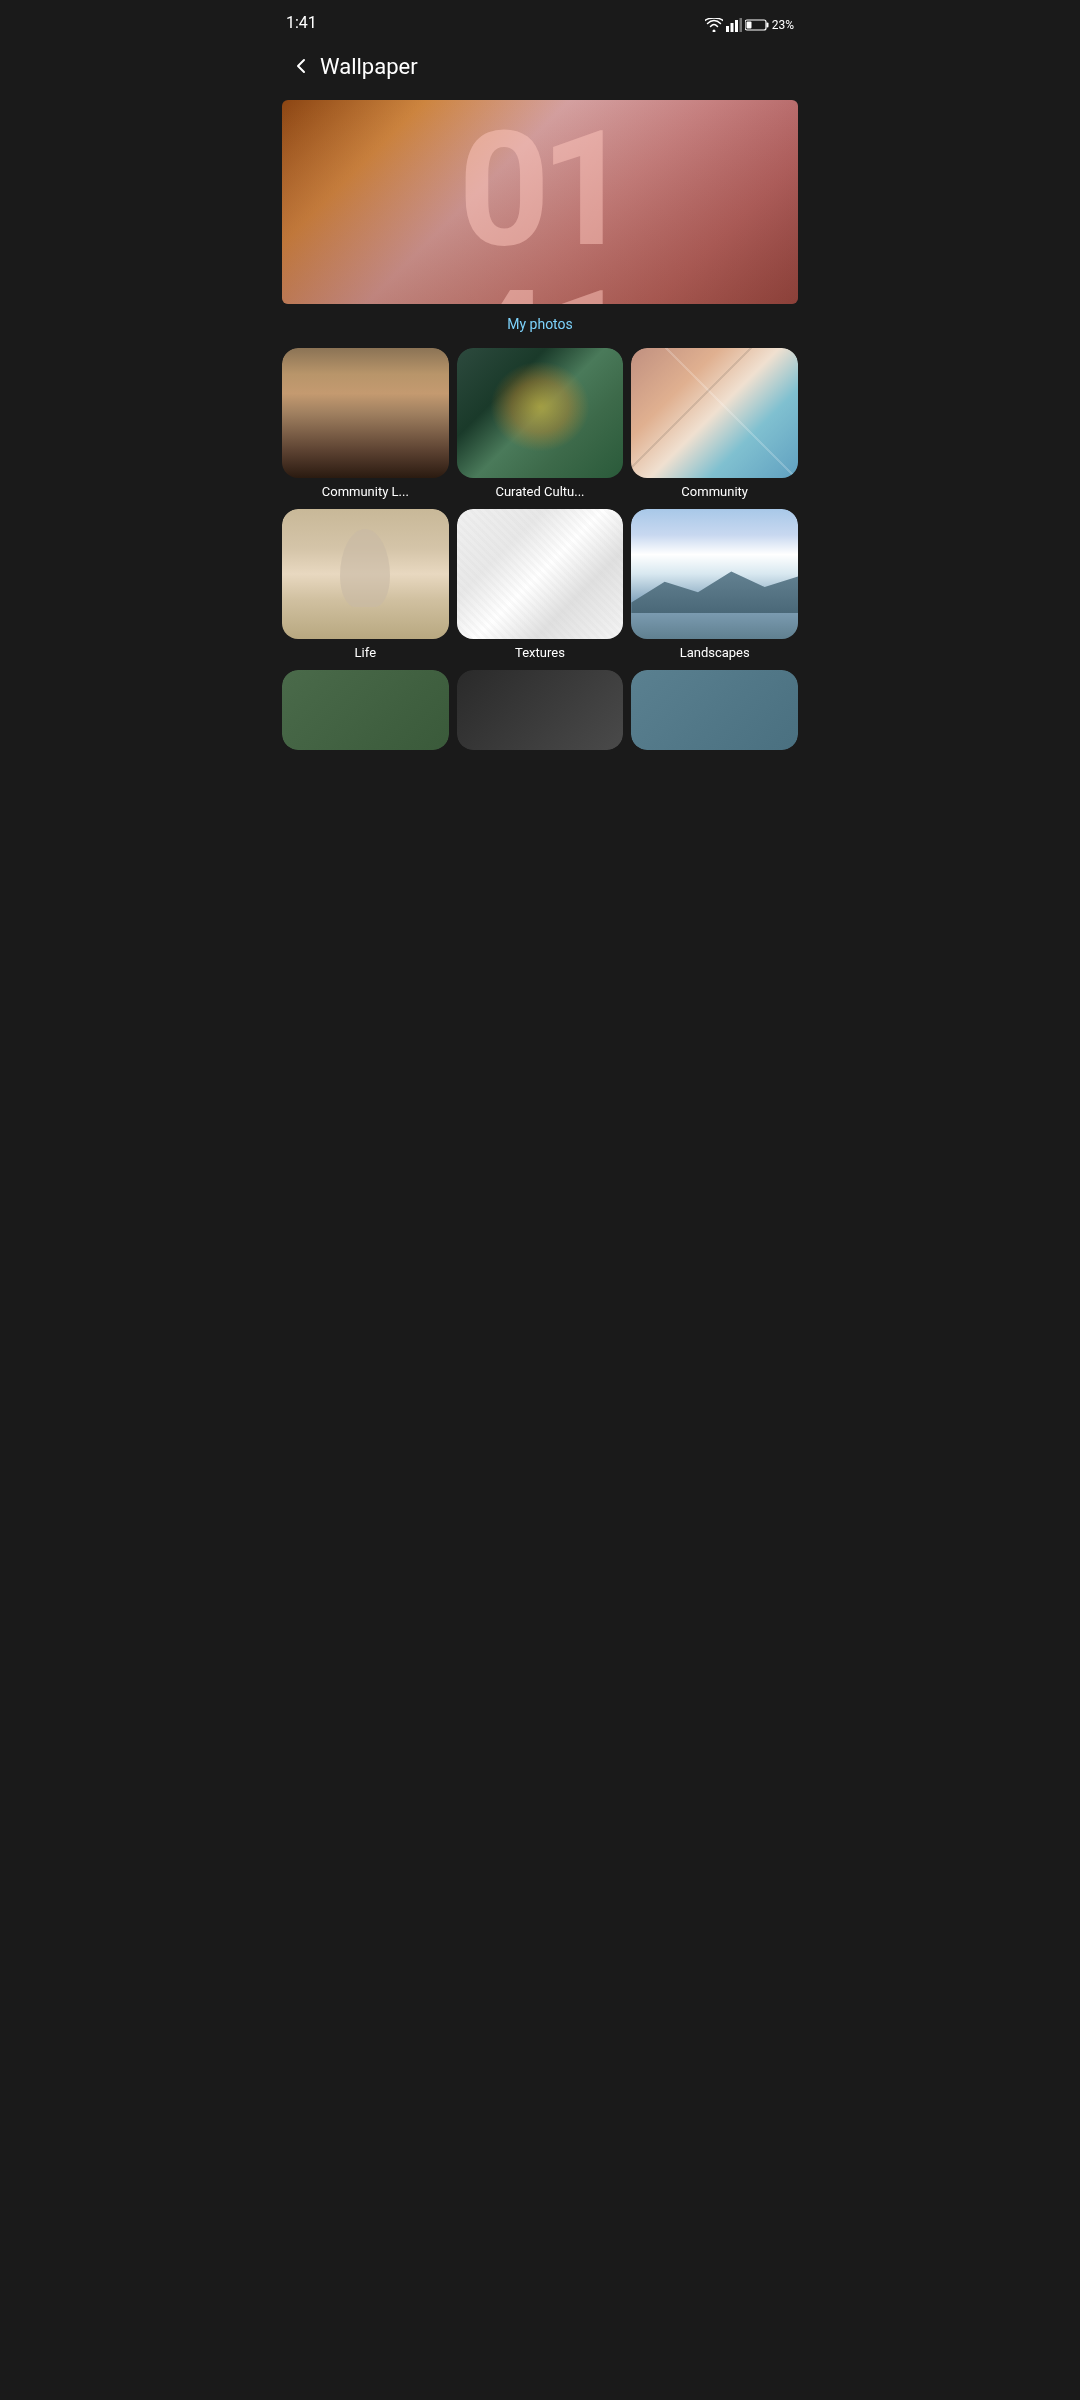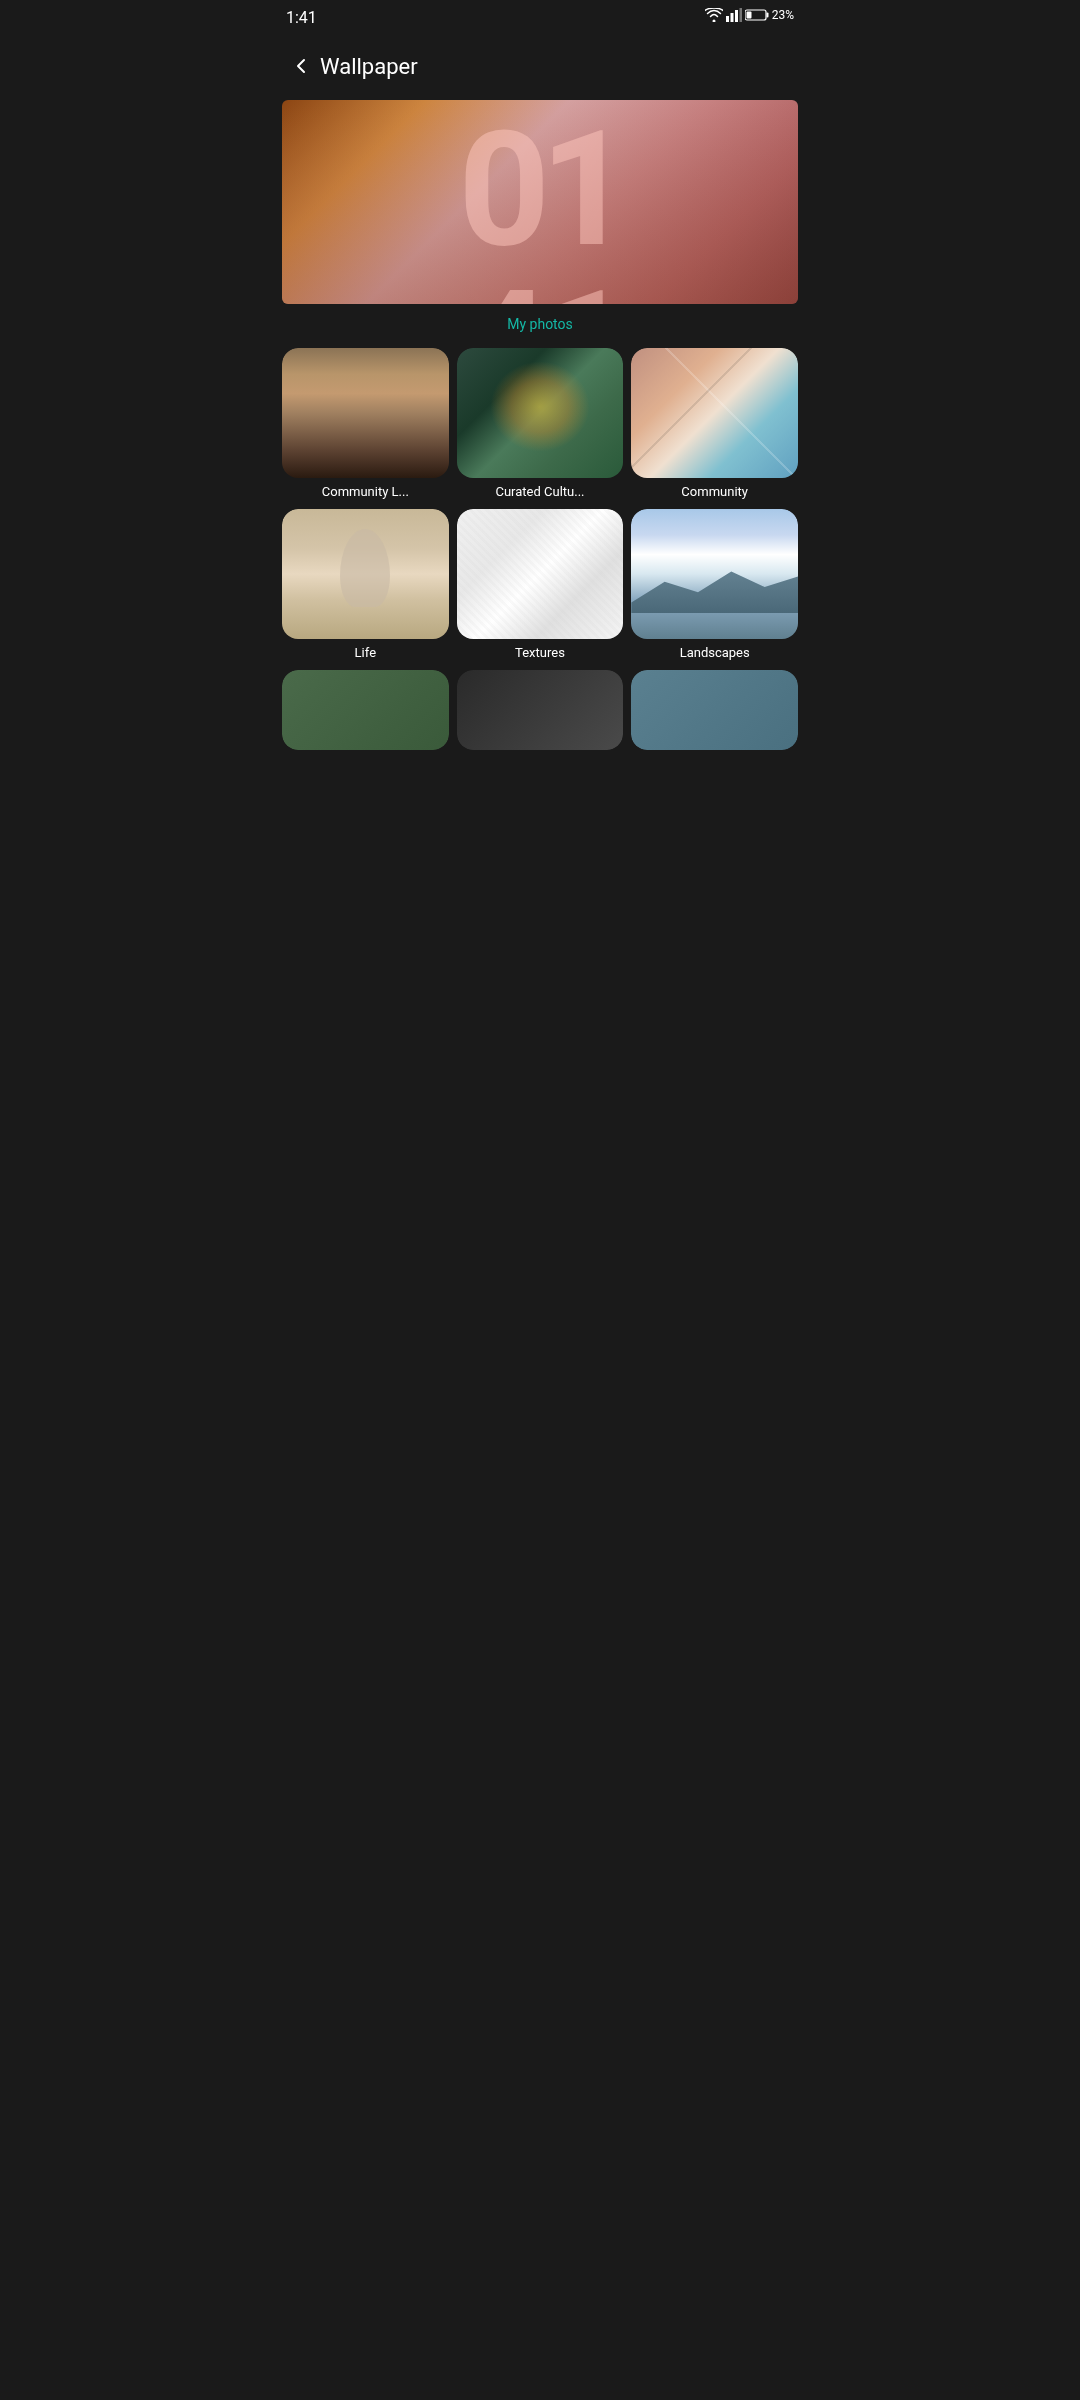--- a/index.html
+++ b/index.html
@@ -17,21 +17,21 @@
       margin: 0 auto;
       min-height: 1200px;
       position: relative;
       overflow-x: hidden;
     }
 
     
     .status-bar {
       display: flex;
       justify-content: space-between;
-      align-items: flex-start;
+      align-items: flex-end;
       padding: 8px 16px 4px;
       height: 36px;
     }
 
     .status-icons {
       display: flex;
       align-items: center;
       gap: 3px;
     }
 
@@ -104,21 +104,21 @@
       position: absolute;
       width: 100%;
       height: 100%;
       background: linear-gradient(to bottom, transparent 0%, rgba(139, 64, 40, 0.3) 100%);
     }
 
     .my-photos-label {
       margin-top: 8px;
       text-align: center;
       font-size: 14px;
-      color: #14b8a6;
+      color: #7dd3fc;
       margin-bottom: 16px;
     }
 
     
     .two-col-row {
       display: grid;
       grid-template-columns: 1fr 1fr;
       gap: 10px;
       margin-bottom: 10px;
     }

